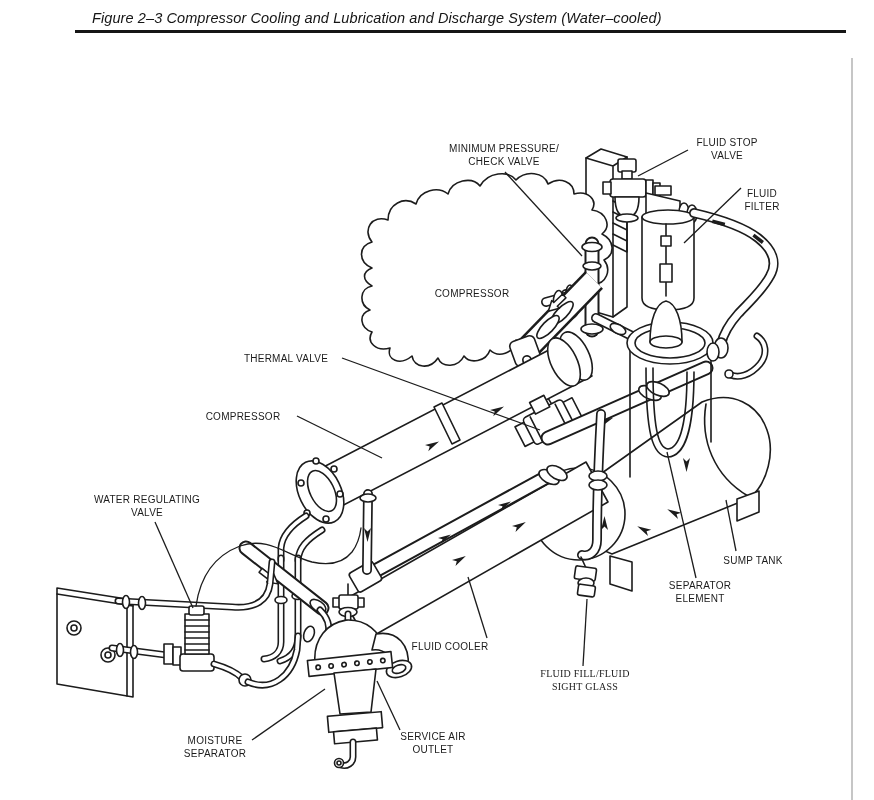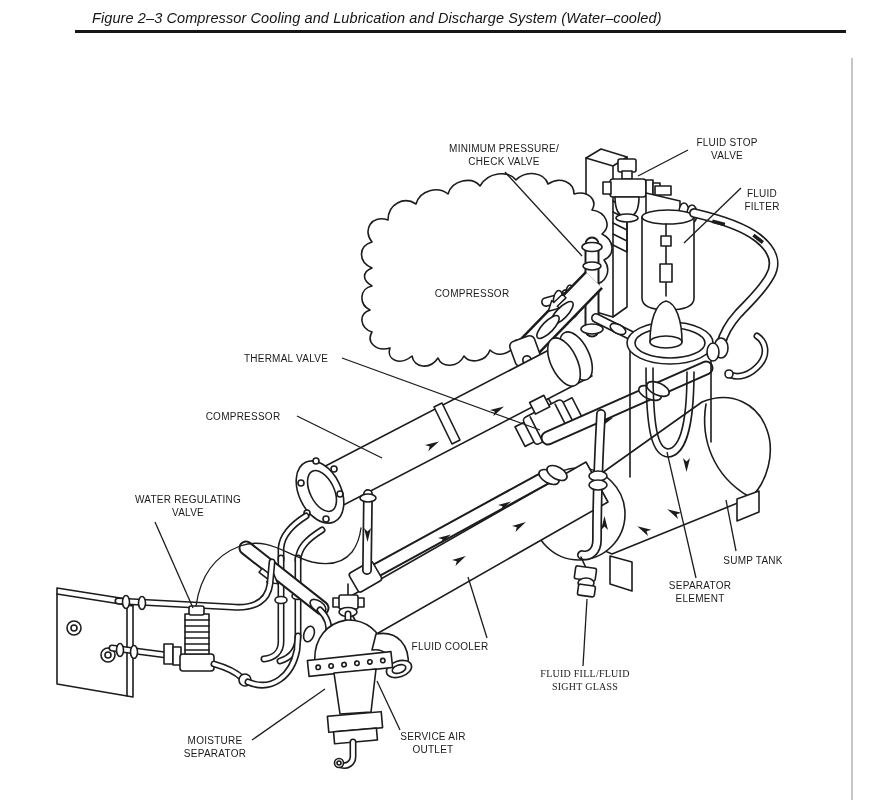--- a/index.html
+++ b/index.html
@@ -320,21 +320,21 @@
 
   <div class="lbl" style="left:504px;top:156px;">MINIMUM PRESSURE/
 CHECK VALVE</div>
   <div class="lbl" style="left:727px;top:150px;text-align:center;">FLUID STOP
 VALVE</div>
   <div class="lbl" style="left:762px;top:201px;">FLUID
 FILTER</div>
   <div class="lbl" style="left:472px;top:294px;">COMPRESSOR</div>
   <div class="lbl" style="left:286px;top:359px;">THERMAL VALVE</div>
   <div class="lbl" style="left:243px;top:417px;">COMPRESSOR</div>
-  <div class="lbl" style="left:147px;top:507px;margin-left:41px;">WATER REGULATING
+  <div class="lbl" style="left:147px;top:507px;">WATER REGULATING
 VALVE</div>
   <div class="lbl" style="left:753px;top:561px;">SUMP TANK</div>
   <div class="lbl" style="left:700px;top:593px;">SEPARATOR
 ELEMENT</div>
   <div class="lbl" style="left:450px;top:647px;">FLUID COOLER</div>
   <div class="lbl" style="left:585px;top:681px;font-family:Liberation Serif, serif;">FLUID FILL/FLUID
 SIGHT GLASS</div>
   <div class="lbl" style="left:215px;top:748px;">MOISTURE
 SEPARATOR</div>
   <div class="lbl" style="left:433px;top:744px;">SERVICE AIR

